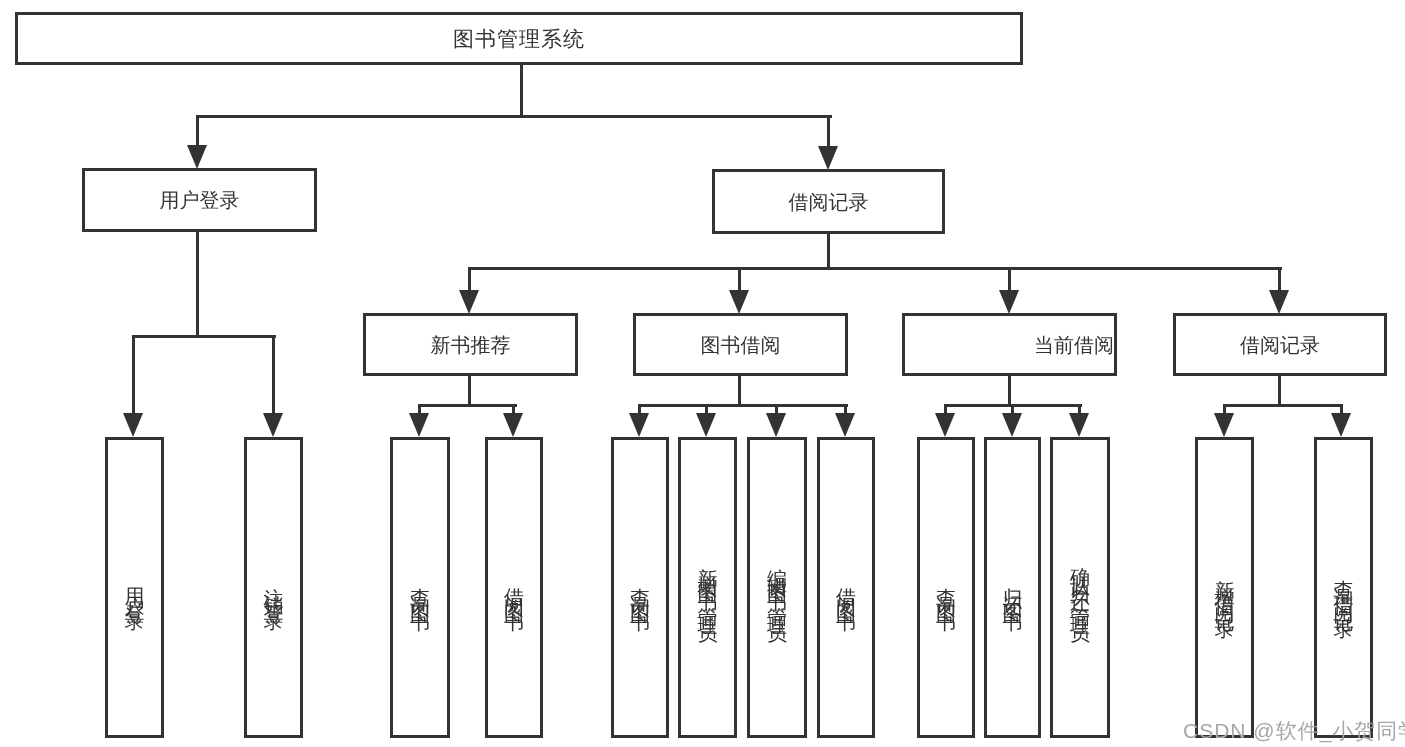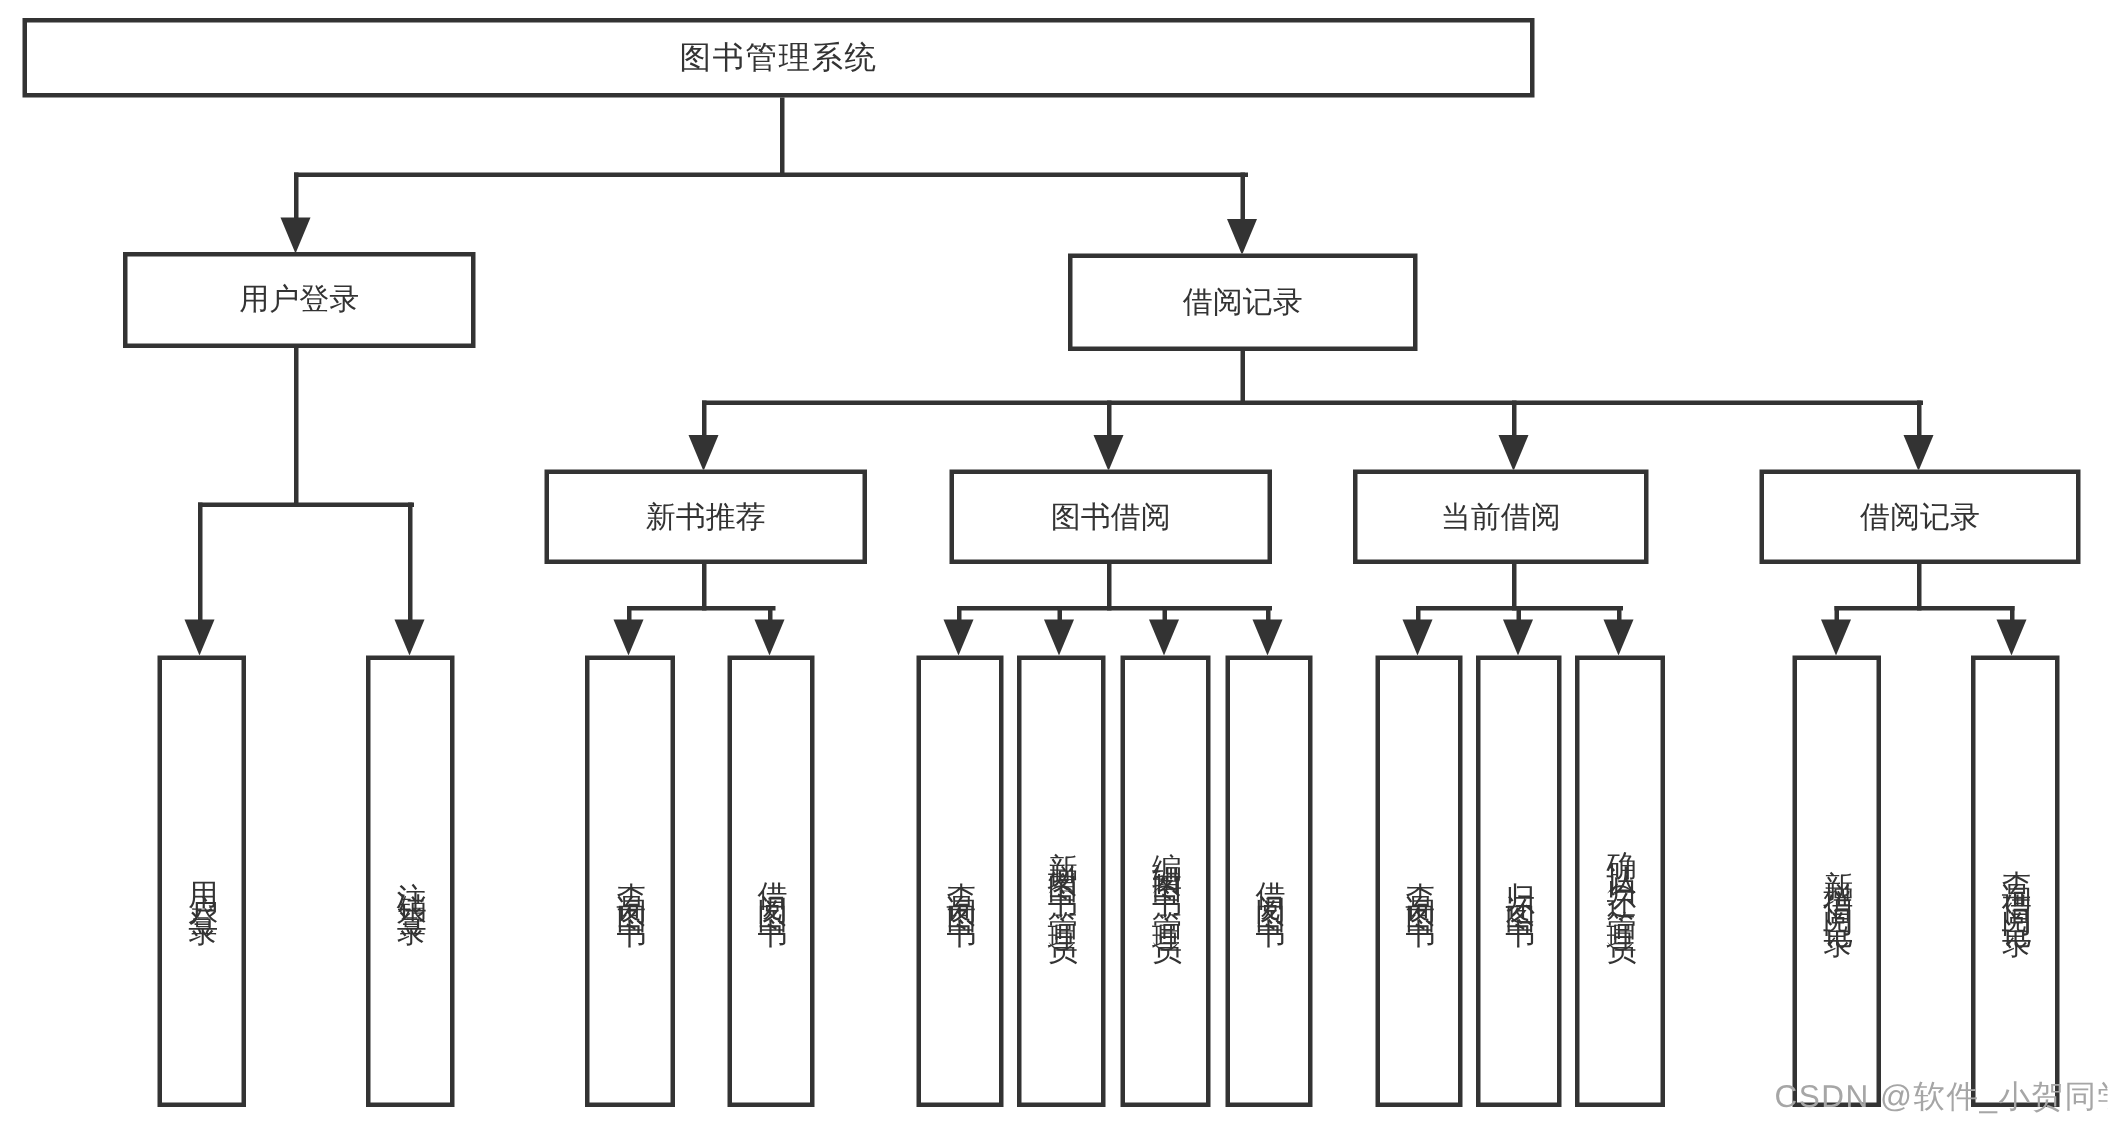--- a/index.html
+++ b/index.html
@@ -107,21 +107,21 @@
   <div class="arrow" style="left:999px; top:290px;"></div>
   <div class="line" style="left:1278px; top:267px; width:3px; height:26px;"></div>
   <div class="arrow" style="left:1269px; top:290px;"></div>
 
   <div class="box" style="left:363px; top:313px; width:215px; height:63px;">
     <span>新书推荐</span>
   </div>
   <div class="box" style="left:633px; top:313px; width:215px; height:63px;">
     <span>图书借阅</span>
   </div>
-  <div class="box" style="left:902px; top:313px; width:197px; height:63px;">
+  <div class="box" style="left:902px; top:313px; width:215px; height:63px;justify-content:flex-end;">
     <span>当前借阅</span>
   </div>
   <div class="box" style="left:1173px; top:313px; width:214px; height:63px;">
     <span>借阅记录</span>
   </div>
 
   <div class="line" style="left:468px; top:376px; width:3px; height:31px;"></div>
   <div class="line" style="left:418px; top:404px; width:99px; height:3px;"></div>
   <div class="line" style="left:418px; top:404px; width:3px; height:12px;"></div>
   <div class="arrow" style="left:409px; top:413px;"></div>

